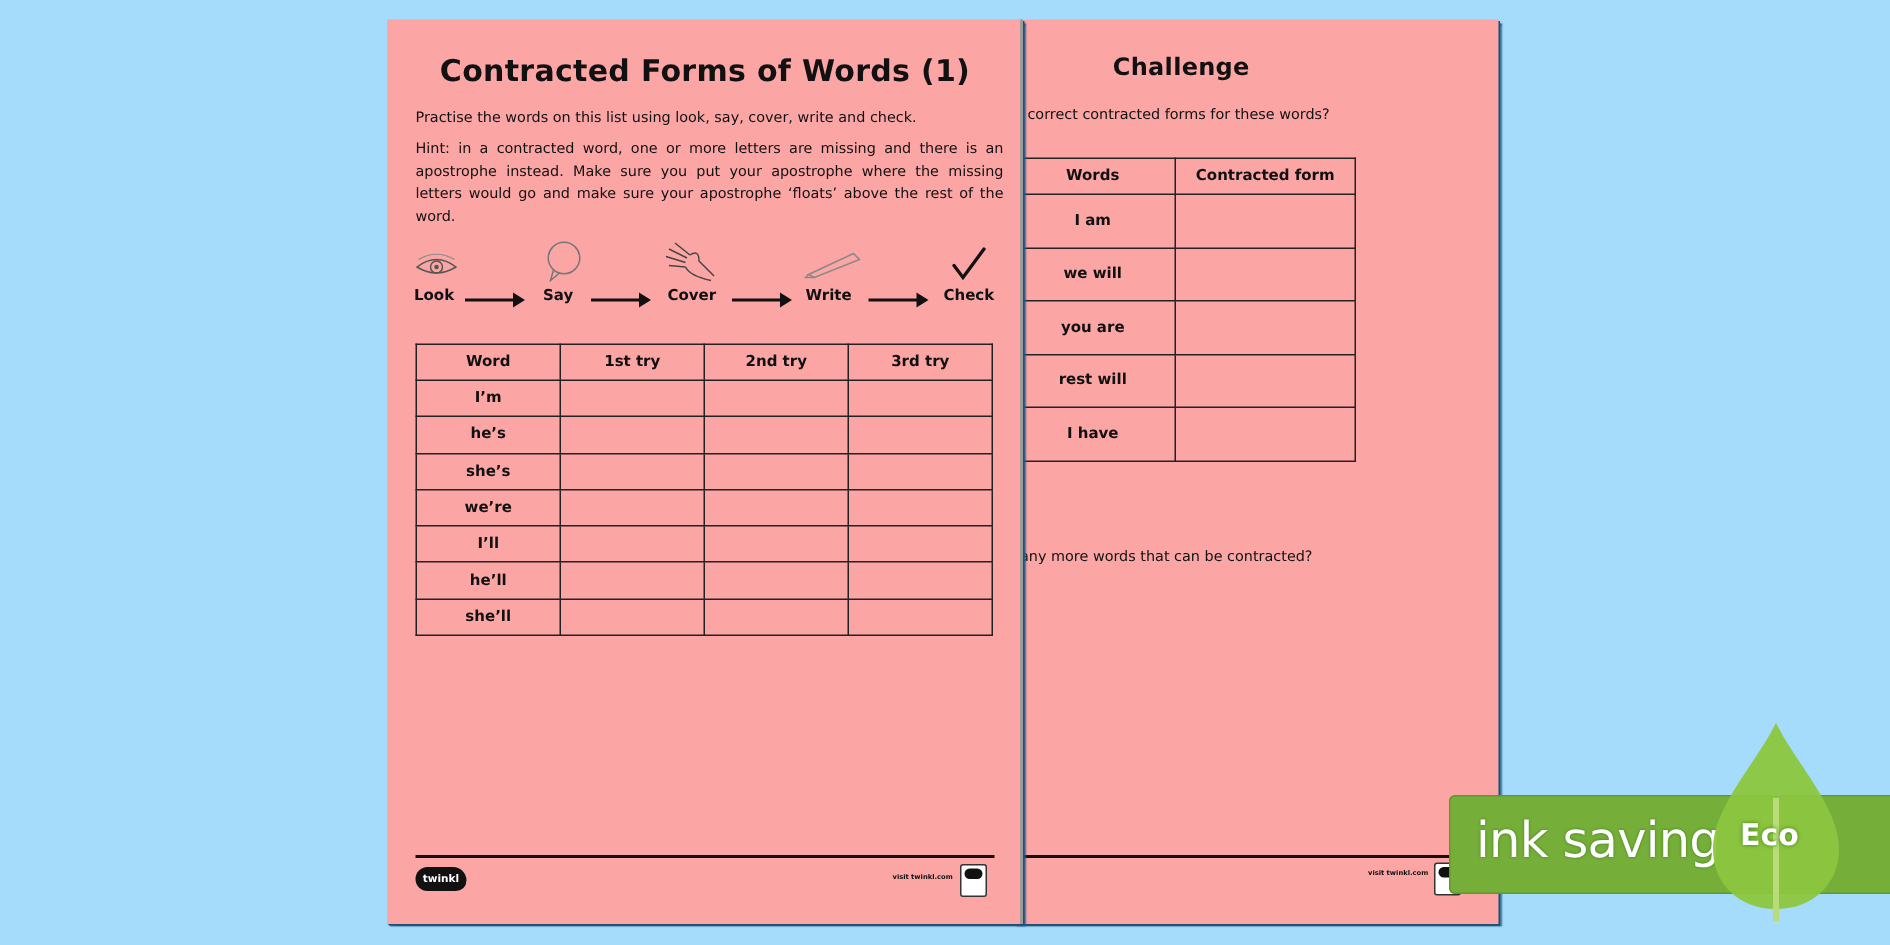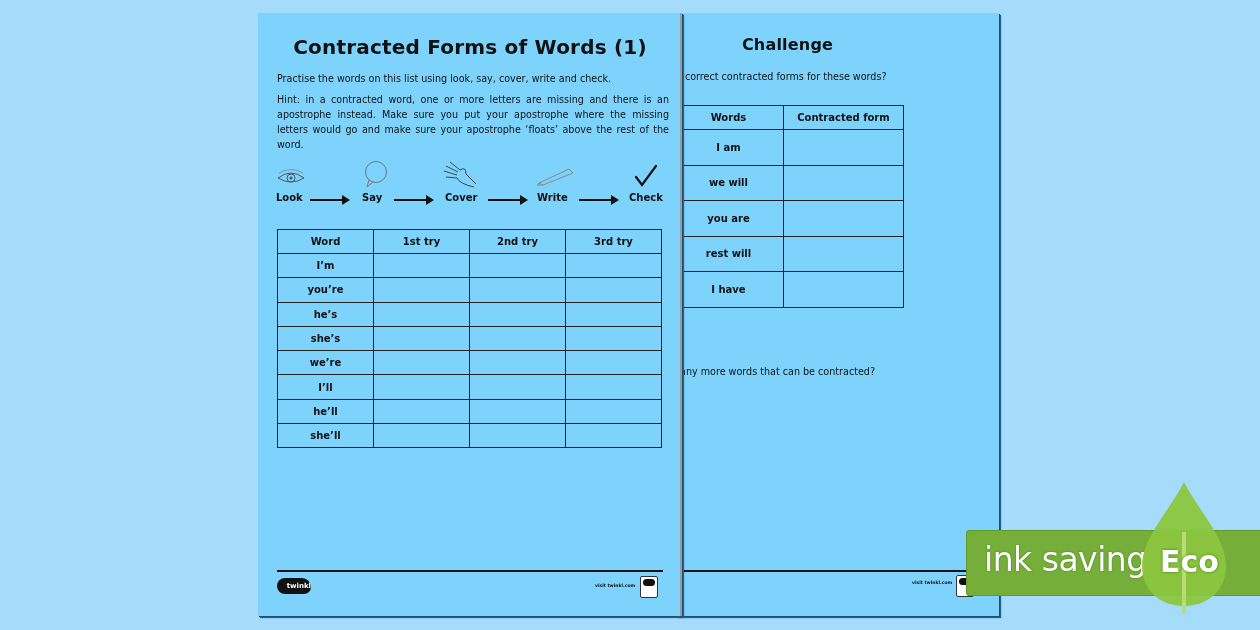--- a/index.html
+++ b/index.html
@@ -2,21 +2,21 @@
 <html><head>
 <meta charset="utf-8">
 <style>
   html, body { margin:0; padding:0; }
   body {
     width:1260px; height:630px; position:relative; overflow:hidden;
     background:#a6dcfb;
     font-family:"DejaVu Sans", sans-serif; color:#111;
   }
   .page {
-    position:absolute; background:#7dd3fc;
+    position:absolute; background:#fca5a5;
     box-shadow: 1px 1px 0 #1f4d73, 2px 2px 1px #2a5f86;
   }
   #page-back { left:676px; top:13px; width:323px; height:603px; }
   #page-front { left:258px; top:13px; width:424px; height:603px; border-right:2px solid #9c9c9c; box-sizing:border-box; }
   .abs { position:absolute; }
   .title {
     font-weight:bold; font-size:20px; text-align:center; letter-spacing:0.2px;
   }
   .para { font-size:9.6px; line-height:15px; }
   table.grid { position:absolute; border-collapse:collapse; }
@@ -26,41 +26,41 @@
   .lscw { position:absolute; left:18px; top:147px; width:390px; height:50px; }
   .lscw .lbl { position:absolute; top:32px; font-size:10px; font-weight:bold; }
   .arrow { position:absolute; top:39px; height:2px; background:#111; }
   .arrow::after {
     content:""; position:absolute; right:-2px; top:-4px;
     border-left:8px solid #111; border-top:5px solid transparent; border-bottom:5px solid transparent;
   }
   .footer-rule { position:absolute; height:2px; background:#111; }
   .twinkl-logo {
     position:absolute; width:34px; height:16px; background:#111; border-radius:8px 9px 7px 8px;
-    color:#fff; font-size:7px; font-weight:bold; text-align:right; line-height:16px;
+    color:#fff; font-size:7px; font-weight:bold; text-align:center; line-height:16px;
   }
   .visit { position:absolute; font-size:4.5px; font-weight:bold; color:#111; }
   .badge {
     position:absolute; width:16px; height:20px; border:1px solid #333; border-radius:2px; background:#fff;
   }
   .badge::before {
     content:""; position:absolute; left:2px; top:2px; width:12px; height:7px; background:#111; border-radius:4px;
   }
   #eco-banner {
     position:absolute; left:966px; top:530px; width:300px; height:66px;
     background:#76ae3a; border-radius:4px 0 0 4px;
     box-shadow: inset 0 0 0 1px #5f9a2a;
   }
   #eco-text {
     position:absolute; left:18px; top:10px; font-size:33px; color:#fff; font-family:"DejaVu Sans", sans-serif;
     text-shadow:0 0 2px #3f7d16; letter-spacing:-0.5px;
   }
   #leaf { position:absolute; left:1138px; top:480px; width:92px; height:136px; }
   #eco-word {
-    position:absolute; left:1160px; top:544px; font-size:30px; font-weight:bold; color:#fff;
+    position:absolute; left:1160px; top:544px; font-size:20px; font-weight:bold; color:#fff;
     text-shadow:0 0 3px #3f7d16;
   }
 </style>
 </head>
 <body>
 
 <div class="page" id="page-back">
   <div class="abs title" style="left:0;top:22px;width:223px;font-size:16px;">Challenge</div>
   <div class="abs para" style="left:0;top:56px;width:300px;font-size:9.6px;">e correct contracted forms for these words?</div>
   <table class="grid" style="left:-2px;top:92px;width:230px;">
@@ -147,26 +147,20 @@
       <th style="width:95px;">2nd try</th>
       <th style="width:95px;">3rd try</th>
     </tr>
     <tr style="height:24.3px;">
           <td>I’m</td>
           <td></td>
           <td></td>
           <td></td>
         </tr>
     <tr style="height:24.3px;">
-          <td>you’re</td>
-          <td></td>
-          <td></td>
-          <td></td>
-        </tr>
-    <tr style="height:24.3px;">
           <td>he’s</td>
           <td></td>
           <td></td>
           <td></td>
         </tr>
     <tr style="height:24.3px;">
           <td>she’s</td>
           <td></td>
           <td></td>
           <td></td>

